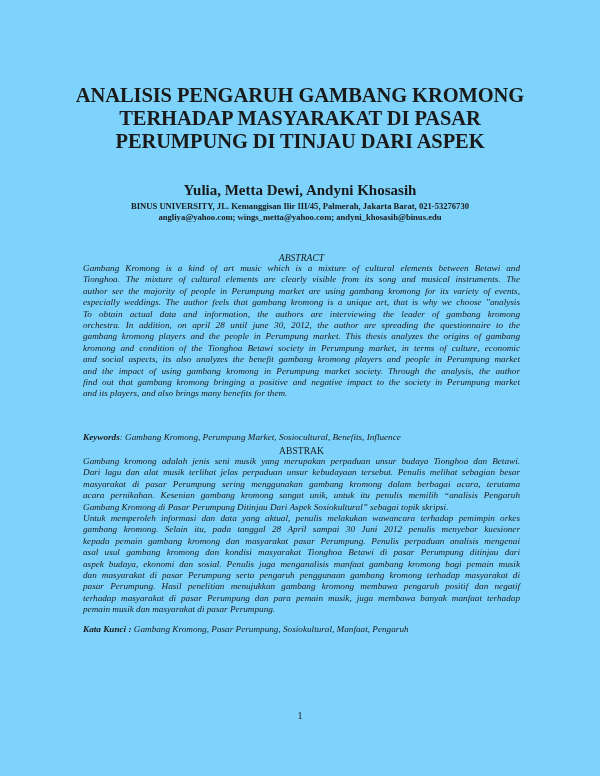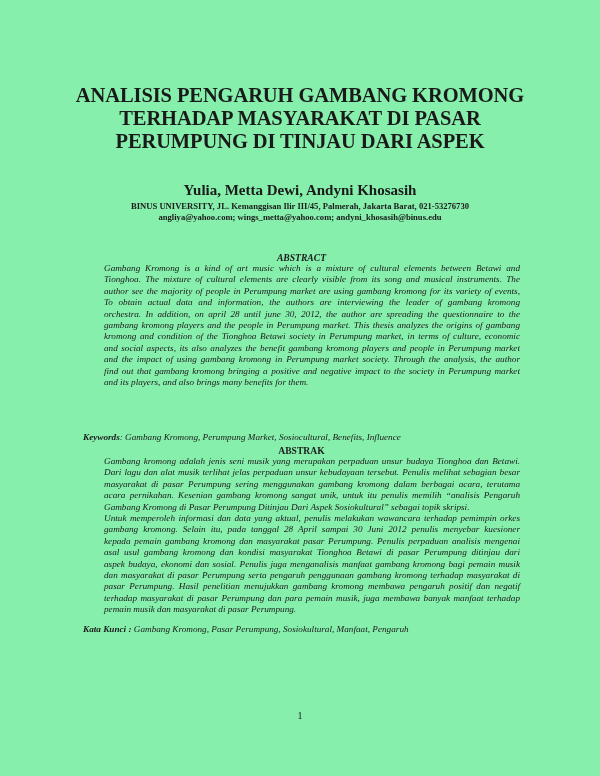--- a/index.html
+++ b/index.html
@@ -1,25 +1,25 @@
 <!DOCTYPE html>
 <html><head>
   <meta charset="utf-8">
   <style>
     html, body { margin: 0; padding: 0; background: #ffffff; }
     body { width: 600px; height: 776px; position: relative; overflow: hidden; font-family: "Liberation Serif", serif; color: #1a1a1a; }
-    .page { position: absolute; left: 0; top: 0; width: 600px; height: 776px; background: #86efac; }
+    .page { position: absolute; left: 0; top: 0; width: 600px; height: 776px; background: #7dd3fc; }
     .title { position: absolute; left: 60px; top: 84px; width: 480px; text-align: center; font-weight: bold; font-size: 20.5px; line-height: 23px; letter-spacing: -0.1px; }
     .title div { white-space: nowrap; }
     .authors { position: absolute; left: 60px; top: 182px; width: 480px; text-align: center; font-weight: bold; font-size: 15px; line-height: 17px; }
     .affil { position: absolute; left: 60px; top: 201px; width: 480px; text-align: center; font-weight: bold; font-size: 8.6px; line-height: 11px; }
     .col { position: absolute; left: 83px; width: 437px; }
-    .heading { text-align: center; font-weight: bold; font-size: 9.6px; line-height: 11px; }
+    .heading { text-align: center; font-weight: normal; font-size: 9.6px; line-height: 11px; }
     .heading.italic { font-style: italic; }
-    .para { font-style: italic; font-size: 9.2px; line-height: 11.4px; text-align: justify; margin-left: 21px; }
+    .para { font-style: italic; font-size: 9.2px; line-height: 11.4px; text-align: justify; }
     .para .line { display: block; text-align: justify; text-align-last: justify; white-space: nowrap; height: 11.4px; }
     .para .line.last { text-align-last: left; }
     .kw { font-size: 9.2px; line-height: 11px; white-space: nowrap; }
     .kw b { font-style: italic; }
     .kw .v { font-style: italic; }
     .pageno { position: absolute; left: 0; width: 600px; top: 710px; text-align: center; font-size: 10px; }
   </style>
 </head>
 <body>
 
@@ -36,20 +36,21 @@
     <div>BINUS UNIVERSITY,  JL. Kemanggisan Ilir III/45, Palmerah, Jakarta Barat, 021-53276730</div>
     <div>angliya@yahoo.com; wings_metta@yahoo.com; andyni_khosasih@binus.edu</div>
   </div>
 
   <div class="col" style="top:252px;">
     <div class="heading italic">ABSTRACT</div>
     <div class="para">
       <span class="line">Gambang Kromong is a kind of art music which is a mixture of cultural elements between Betawi and</span>
       <span class="line">Tionghoa. The mixture of cultural elements are clearly visible from its song and musical instruments. The</span>
       <span class="line">author see the majority of people in Perumpung market are using gambang kromong for its variety of events,</span>
+      <span class="line">especially weddings. The author feels that gambang kromong is a unique art, that is why we choose "analysis</span>
     </div>
     <div class="para">
       <span class="line">To obtain actual data and information, the authors are interviewing the leader of gambang kromong</span>
       <span class="line">orchestra. In addition, on april 28 until june 30, 2012, the author are spreading the questionnaire to the</span>
       <span class="line">gambang kromong players and the people in Perumpung market. This thesis analyzes the origins of gambang</span>
       <span class="line">kromong and condition of the Tionghoa Betawi society in Perumpung market, in terms of culture, economic</span>
       <span class="line">and social aspects, its also analyzes the benefit gambang kromong players and people in Perumpung market</span>
       <span class="line">and the impact of using gambang kromong in Perumpung market society. Through the analysis, the author</span>
       <span class="line">find out that gambang kromong bringing a positive and negative impact to the society in Perumpung market</span>
       <span class="line last">and its players, and also brings many benefits for them.</span>

